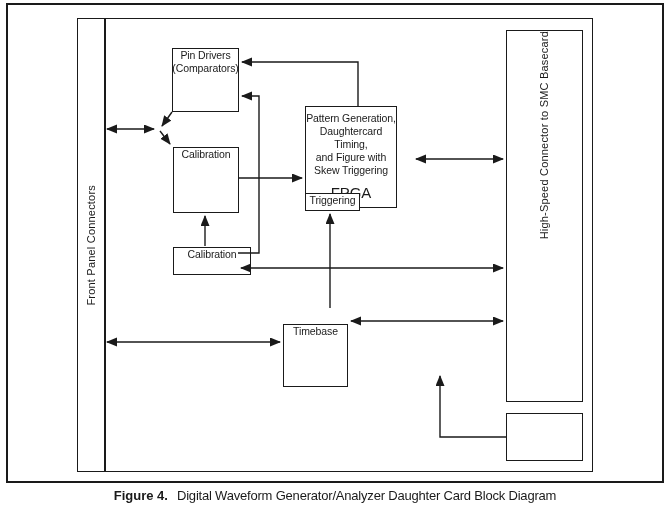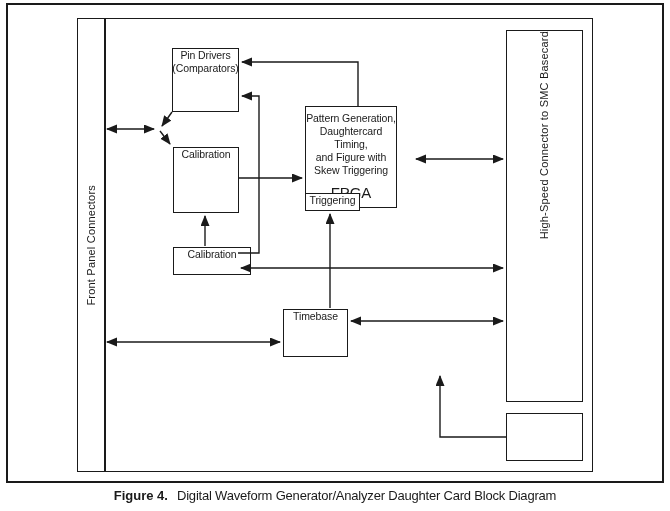--- a/index.html
+++ b/index.html
@@ -31,21 +31,21 @@
     box-sizing:border-box;display:flex;flex-direction:column;
     align-items:center;justify-content:flex-start;text-align:center;
     font-size:10.5px;line-height:13px;letter-spacing:-0.1px;
   }
   .box-pin-drivers  {left:172px;top:48px; width:67px; height:64px;}
   .box-comparators  {left:173px;top:147px;width:66px; height:66px;}
   .box-calibration  {left:173px;top:247px;width:78px; height:28px;}
   .box-fpga         {left:305px;top:106px;width:92px;height:102px;justify-content:flex-start;padding-top:5px;}
   .fpga-name{margin-top:9px;font-size:15px;}
   .box-triggering   {left:305px;top:193px;width:55px; height:18px;z-index:3;}
-  .box-timebase     {left:283px;top:309px;width:65px; height:48px;}
+  .box-timebase     {left:283px;top:324px;width:65px; height:63px;}
   .box-daughtercard {left:392px;top:337px;width:96px; height:36px;}
   .box-hs           {left:506px;top:30px; width:77px; height:372px;}
   .box-small        {left:506px;top:413px;width:77px; height:48px;}
   .arrow-layer{position:absolute;left:0;top:0;width:670px;height:511px;pointer-events:none;z-index:4;}
   .caption{
     position:absolute;left:0;top:488px;width:670px;text-align:center;
     font-size:13px;letter-spacing:-0.2px;white-space:nowrap;
   }
   .caption b{margin-right:9px;letter-spacing:0px;}
 </style>

